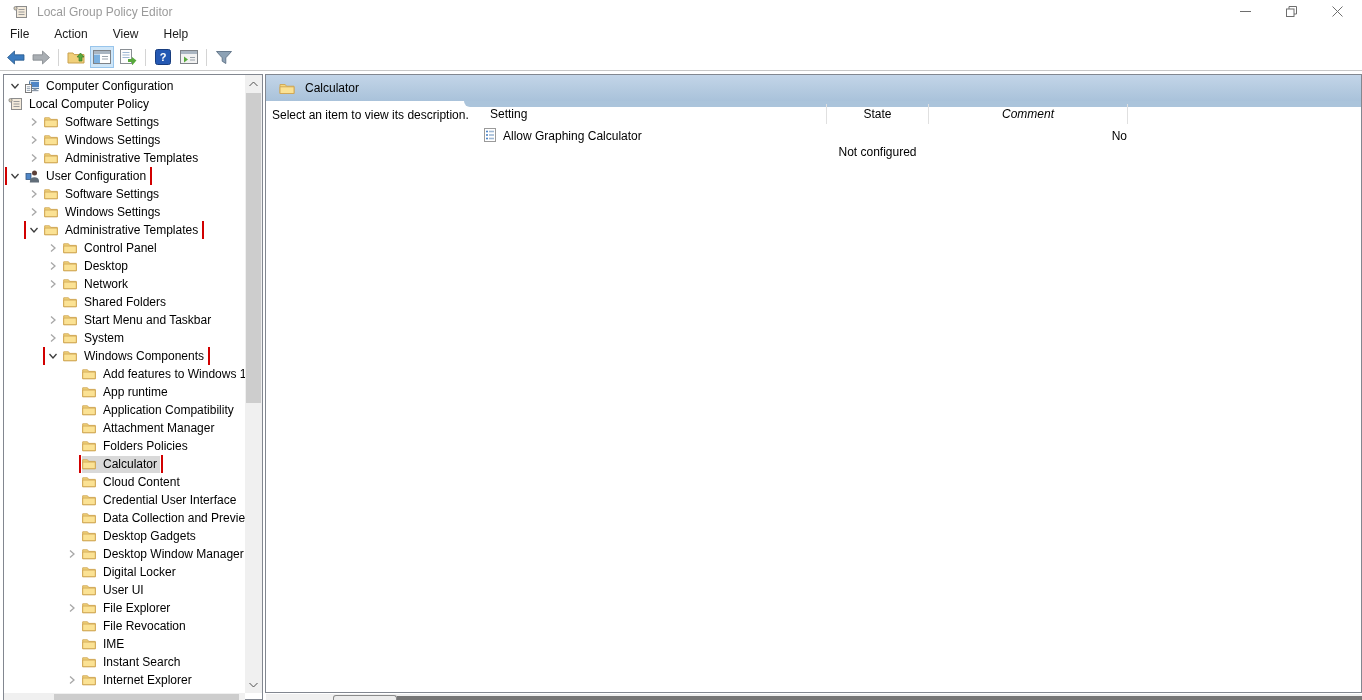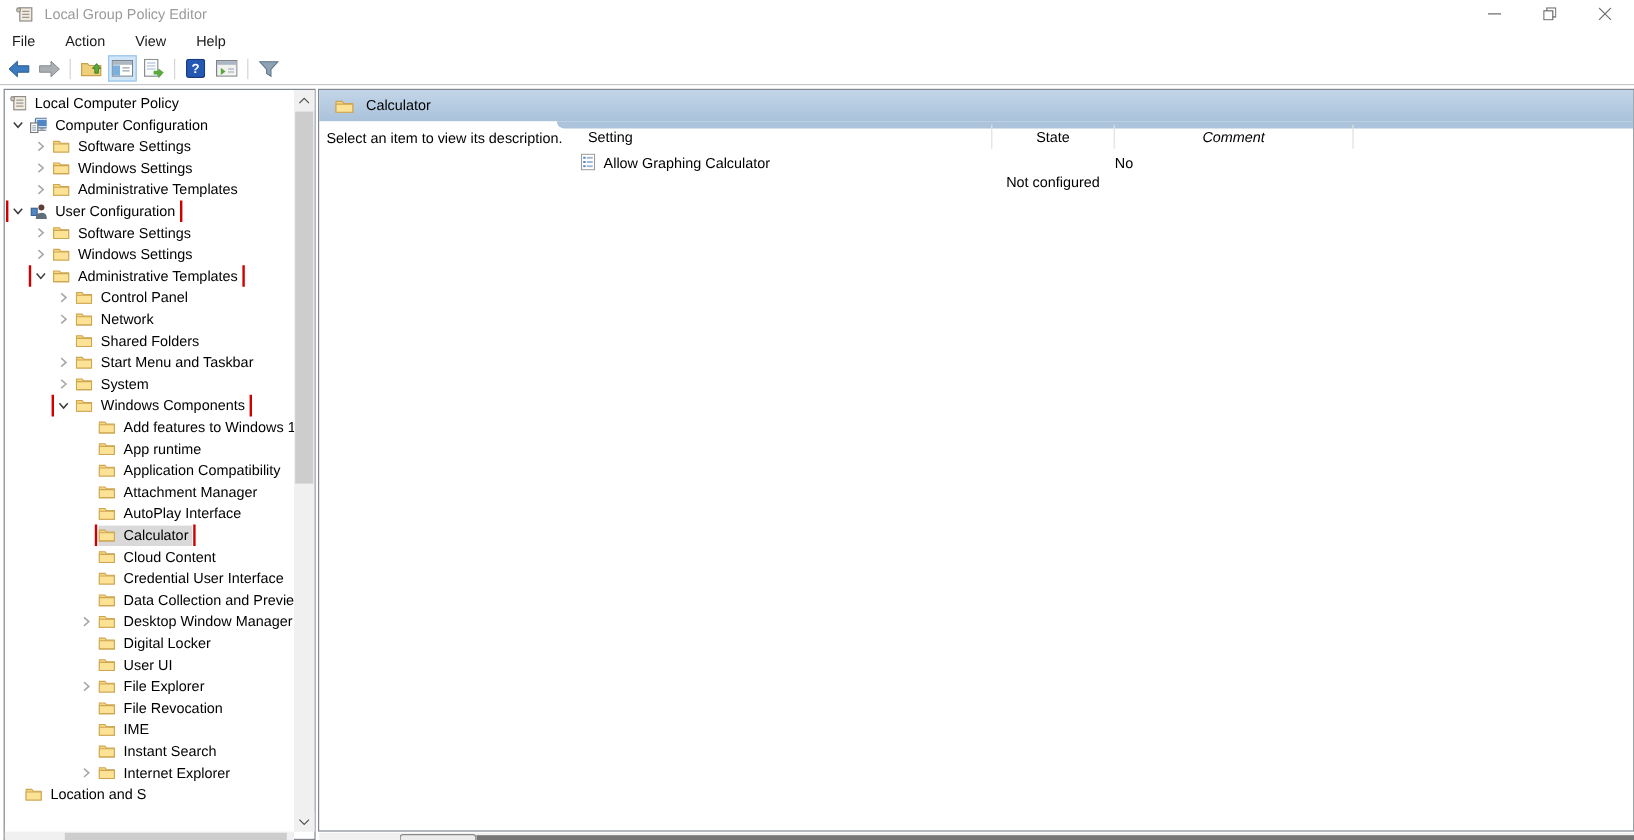--- a/index.html
+++ b/index.html
@@ -50,21 +50,21 @@
   .desc { position:absolute; left:6px; top:33px; width:200px; }
   .col-setting { position:absolute; left:224px; top:32px; }
   .col-state { position:absolute; left:561px; top:32px; width:101px; text-align:center; }
   .col-comment { position:absolute; left:663px; top:32px; width:198px; text-align:center;font-style:italic; }
   .col-sep { position:absolute; top:29px; height:20px; width:1px; background:#e0e0e0; }
   .sep1 { left:560px; } .sep2 { left:662px; } .sep3 { left:861px; }
   .list-row { position:absolute; left:0; top:52px; right:0; height:18px; }
   .lr-icon { position:absolute; left:218px; top:1px; display:inline-flex; }
   .lr-setting { position:absolute; left:237px; top:2px; }
   .lr-state { position:absolute; left:561px; top:18px; width:101px; text-align:center; }
-  .lr-comment { position:absolute; left:663px; top:2px; width:198px; text-align:left; }
+  .lr-comment { position:absolute; left:663px; top:2px; width:198px; text-align:right; }
   
   .bottom-strip { position:absolute; left:266px; top:694px; width:1096px; height:6px; background:#f0f0f0; }
   .tab-stub { position:absolute; left:67px; top:1px; width:64px; height:6px; background:#ececec; border:1px solid #8a8a8a; border-bottom:none; border-top-left-radius:3px; border-top-right-radius:3px; }
   .dark-band { position:absolute; left:131px; top:2px; right:0; height:4px; background:#767676; }
 </style>
 </head>
 <body>
 
 <div class="titlebar">
   <span class="title-icon">
@@ -165,37 +165,20 @@
         <path d="M1.5 1.5 H16.5 L10.8 7.8 V13.5 L7.2 11.2 V7.8 Z" fill="#8da2b5" stroke="#5d7286" stroke-width="0.9"></path>
       </svg>
   </div>
 </div>
 
 <div class="lpane">
   <div class="tree">
       <div class="tree-row">
         <span class="spacer" style="width: 4px;"></span>
         <span class="node">
-          <span class="sel">
-            <span class="tree-icon">
-              <svg width="15" height="13">
-                <rect x="3.5" y="0.5" width="10" height="11" fill="#f3eadb" stroke="#8c8c8c"></rect>
-                <rect x="1" y="0.5" width="3" height="3.5" rx="1.5" fill="#d9cdb4" stroke="#8c8c8c"></rect>
-                <line x1="5.5" y1="3.5" x2="11.5" y2="3.5" stroke="#9a9a9a"></line>
-                <line x1="5.5" y1="6" x2="11.5" y2="6" stroke="#9a9a9a"></line>
-                <line x1="5.5" y1="8.5" x2="11.5" y2="8.5" stroke="#9a9a9a"></line>
-              </svg>
-            </span>
-            <span class="tree-label">Local Computer Policy</span>
-          </span>
-        </span>
-      </div>
-      <div class="tree-row">
-        <span class="spacer" style="width: 4px;"></span>
-        <span class="node">
           <span class="chevron">
             <svg width="10" height="10">
               <polyline points="1.5,3 5,7 8.5,3" fill="none" stroke="#3c3c3c" stroke-width="1.3"></polyline>
             </svg>
           </span>
           <span class="sel">
             <span class="tree-icon">
               <svg width="16" height="13">
                 <rect x="4.5" y="0.5" width="11" height="8" rx="1" fill="#cfe0f0" stroke="#5a7da0"></rect>
                 <rect x="6" y="2" width="8" height="5" fill="#4f86c6"></rect>
@@ -205,20 +188,37 @@
                 <line x1="1.8" y1="6.8" x2="5.2" y2="6.8" stroke="#9aa7b5"></line>
                 <line x1="1.8" y1="8.6" x2="5.2" y2="8.6" stroke="#9aa7b5"></line>
                 <line x1="1.8" y1="10.4" x2="5.2" y2="10.4" stroke="#9aa7b5"></line>
               </svg>
             </span>
             <span class="tree-label">Computer Configuration</span>
           </span>
         </span>
       </div>
       <div class="tree-row">
+        <span class="spacer" style="width: 4px;"></span>
+        <span class="node">
+          <span class="sel">
+            <span class="tree-icon">
+              <svg width="15" height="13">
+                <rect x="3.5" y="0.5" width="10" height="11" fill="#f3eadb" stroke="#8c8c8c"></rect>
+                <rect x="1" y="0.5" width="3" height="3.5" rx="1.5" fill="#d9cdb4" stroke="#8c8c8c"></rect>
+                <line x1="5.5" y1="3.5" x2="11.5" y2="3.5" stroke="#9a9a9a"></line>
+                <line x1="5.5" y1="6" x2="11.5" y2="6" stroke="#9a9a9a"></line>
+                <line x1="5.5" y1="8.5" x2="11.5" y2="8.5" stroke="#9a9a9a"></line>
+              </svg>
+            </span>
+            <span class="tree-label">Local Computer Policy</span>
+          </span>
+        </span>
+      </div>
+      <div class="tree-row">
         <span class="spacer" style="width: 23px;"></span>
         <span class="node">
           <span class="chevron">
             <svg width="10" height="10">
               <polyline points="3,1.5 7,5 3,8.5" fill="none" stroke="#a7a7a7" stroke-width="1.3"></polyline>
             </svg>
           </span>
           <span class="sel">
             <span class="tree-icon">
               <svg width="14" height="12">
@@ -372,20 +372,39 @@
               <polyline points="3,1.5 7,5 3,8.5" fill="none" stroke="#a7a7a7" stroke-width="1.3"></polyline>
             </svg>
           </span>
           <span class="sel">
             <span class="tree-icon">
               <svg width="14" height="12">
                 <path d="M0.7 1.8 h4.8 l1.2 1.6 H13.3 V10.7 H0.7 Z" fill="#f5d87e" stroke="#cfa552" stroke-width="0.9"></path>
                 <path d="M0.7 4 H13.3 V10.7 H0.7 Z" fill="#fbe294" stroke="#cfa552" stroke-width="0.9"></path>
               </svg>
             </span>
+            <span class="tree-label">Desktop</span>
+          </span>
+        </span>
+      </div>
+      <div class="tree-row">
+        <span class="spacer" style="width: 42px;"></span>
+        <span class="node">
+          <span class="chevron">
+            <svg width="10" height="10">
+              <polyline points="3,1.5 7,5 3,8.5" fill="none" stroke="#a7a7a7" stroke-width="1.3"></polyline>
+            </svg>
+          </span>
+          <span class="sel">
+            <span class="tree-icon">
+              <svg width="14" height="12">
+                <path d="M0.7 1.8 h4.8 l1.2 1.6 H13.3 V10.7 H0.7 Z" fill="#f5d87e" stroke="#cfa552" stroke-width="0.9"></path>
+                <path d="M0.7 4 H13.3 V10.7 H0.7 Z" fill="#fbe294" stroke="#cfa552" stroke-width="0.9"></path>
+              </svg>
+            </span>
             <span class="tree-label">Network</span>
           </span>
         </span>
       </div>
       <div class="tree-row">
         <span class="spacer" style="width: 42px;"></span>
         <span class="chevron"></span>
         <span class="node">
           <span class="sel">
             <span class="tree-icon">
@@ -519,21 +538,21 @@
         <span class="spacer" style="width: 61px;"></span>
         <span class="chevron"></span>
         <span class="node">
           <span class="sel">
             <span class="tree-icon">
               <svg width="14" height="12">
                 <path d="M0.7 1.8 h4.8 l1.2 1.6 H13.3 V10.7 H0.7 Z" fill="#f5d87e" stroke="#cfa552" stroke-width="0.9"></path>
                 <path d="M0.7 4 H13.3 V10.7 H0.7 Z" fill="#fbe294" stroke="#cfa552" stroke-width="0.9"></path>
               </svg>
             </span>
-            <span class="tree-label">AutoPlay Interface</span>
+            <span class="tree-label">Folders Policies</span>
           </span>
         </span>
       </div>
       <div class="tree-row">
         <span class="spacer" style="width: 61px;"></span>
         <span class="chevron"></span>
         <span class="node redbox">
           <span class="sel selected">
             <span class="tree-icon">
               <svg width="14" height="12">
@@ -580,20 +599,35 @@
         <span class="chevron"></span>
         <span class="node">
           <span class="sel">
             <span class="tree-icon">
               <svg width="14" height="12">
                 <path d="M0.7 1.8 h4.8 l1.2 1.6 H13.3 V10.7 H0.7 Z" fill="#f5d87e" stroke="#cfa552" stroke-width="0.9"></path>
                 <path d="M0.7 4 H13.3 V10.7 H0.7 Z" fill="#fbe294" stroke="#cfa552" stroke-width="0.9"></path>
               </svg>
             </span>
             <span class="tree-label">Data Collection and Previe</span>
+          </span>
+        </span>
+      </div>
+      <div class="tree-row">
+        <span class="spacer" style="width: 61px;"></span>
+        <span class="chevron"></span>
+        <span class="node">
+          <span class="sel">
+            <span class="tree-icon">
+              <svg width="14" height="12">
+                <path d="M0.7 1.8 h4.8 l1.2 1.6 H13.3 V10.7 H0.7 Z" fill="#f5d87e" stroke="#cfa552" stroke-width="0.9"></path>
+                <path d="M0.7 4 H13.3 V10.7 H0.7 Z" fill="#fbe294" stroke="#cfa552" stroke-width="0.9"></path>
+              </svg>
+            </span>
+            <span class="tree-label">Desktop Gadgets</span>
           </span>
         </span>
       </div>
       <div class="tree-row">
         <span class="spacer" style="width: 61px;"></span>
         <span class="node">
           <span class="chevron">
             <svg width="10" height="10">
               <polyline points="3,1.5 7,5 3,8.5" fill="none" stroke="#a7a7a7" stroke-width="1.3"></polyline>
             </svg>

